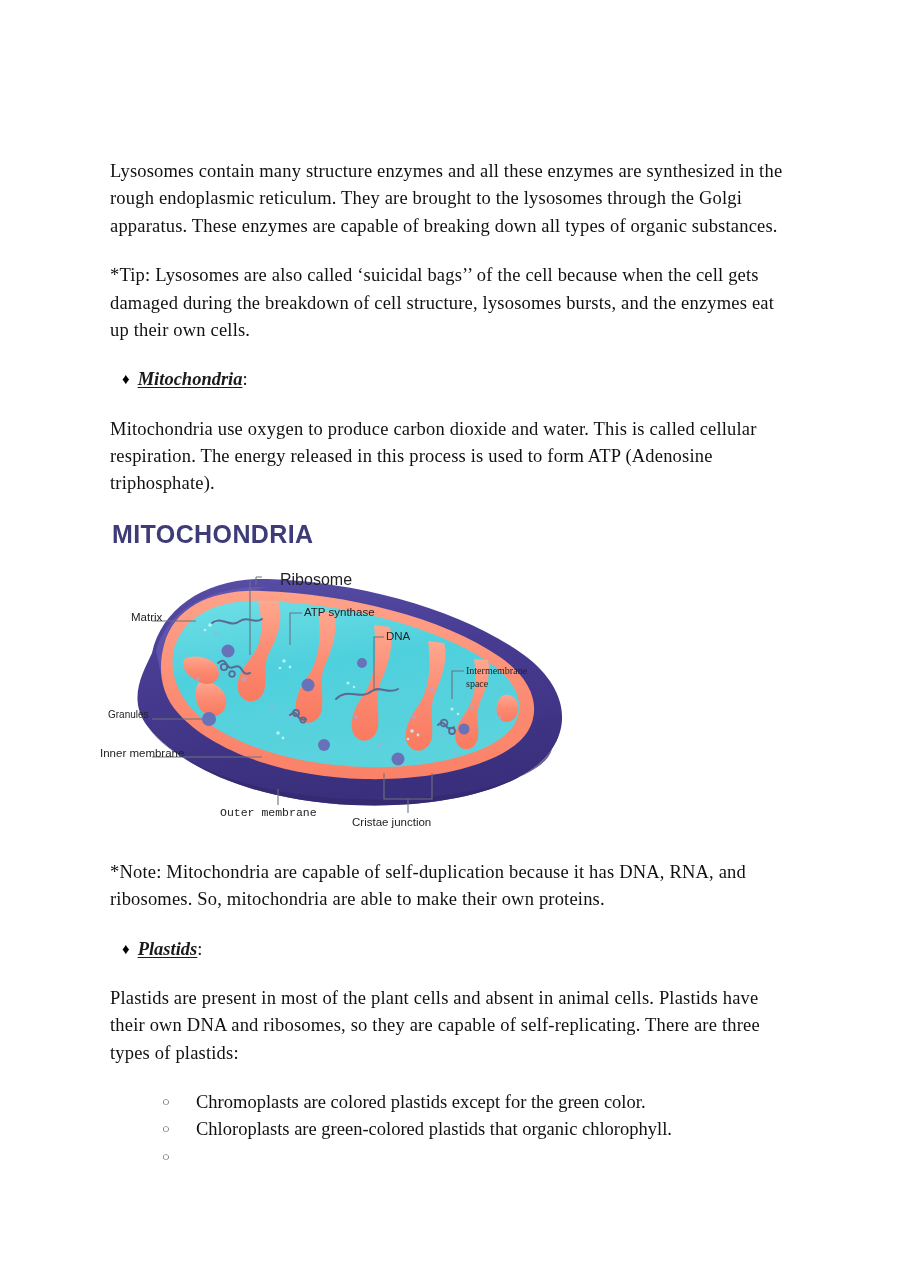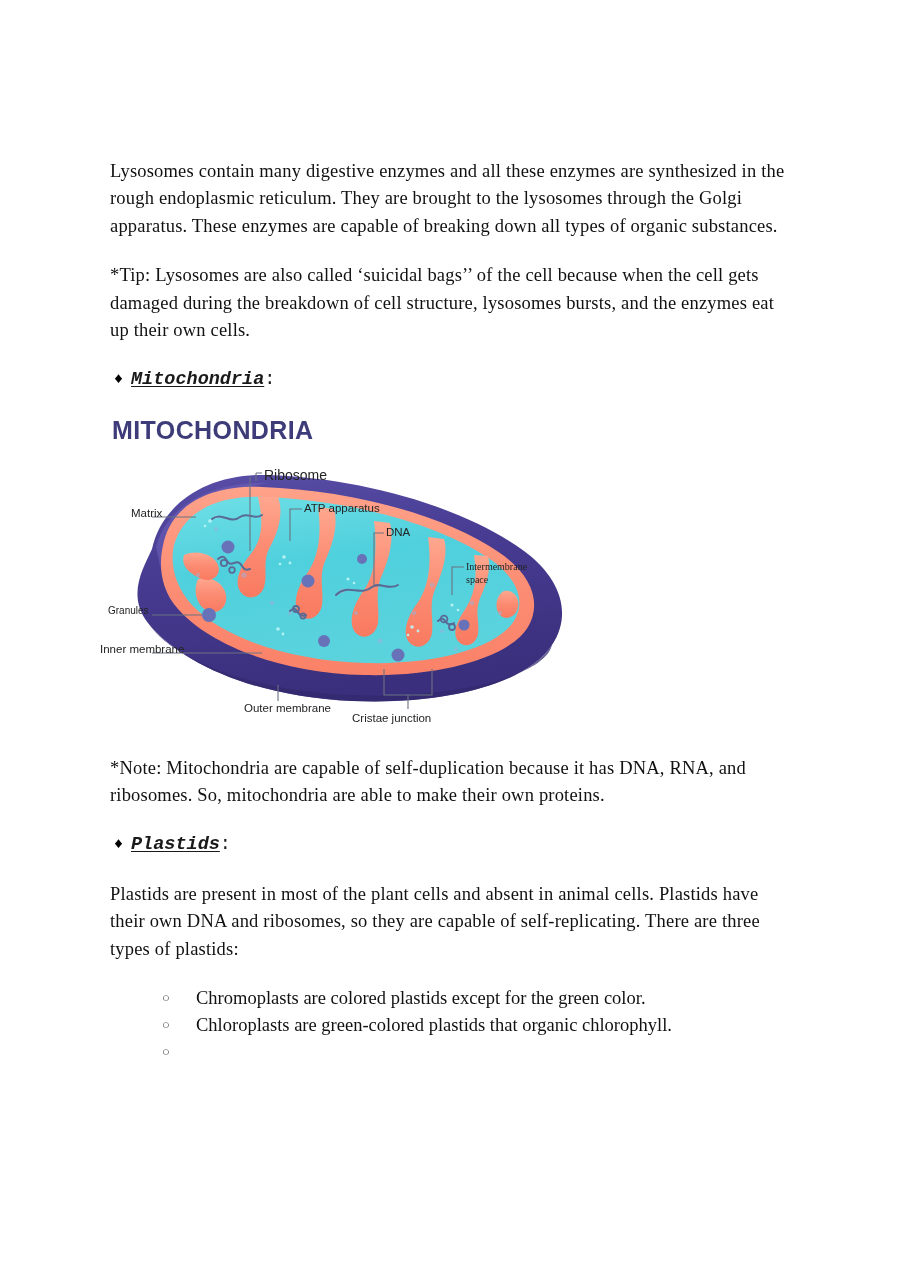--- a/index.html
+++ b/index.html
@@ -29,25 +29,24 @@
     width: 680px;
   }
   p.body-text {
     margin: 0 0 22px 0;
     font-size: 18.5px;
     line-height: 1.48;
     color: #111111;
     letter-spacing: 0.01em;
   }
   .heading-row {
-    margin: 0 0 22px 4px;
+    margin: 0 0 22px 12px;
     font-size: 18.5px;
     line-height: 1.48;
     display: block;
-    font-family: Liberation Mono, monospace;
   }
   .diamond-bullet {
     font-size: 15px;
     color: #000;
     margin-right: 8px;
     vertical-align: 1px;
   }
   .heading-term {
     font-style: italic;
     font-weight: 700;
@@ -103,28 +102,29 @@
     line-height: 1.95;
     color: #333;
   }
 </style>
 </head>
 <body>
 
 <div class="page">
   <div class="content">
 
-    <p class="body-text">Lysosomes contain many digestive enzymes and all these enzymes are synthesized in the rough endoplasmic reticulum. They are brought to the lysosomes through the Golgi apparatus. These enzymes are capable of breaking down all types of organic substances.</p>
+    <p class="body-text">Lysosomes contain many structure enzymes and all these enzymes are synthesized in the rough endoplasmic reticulum. They are brought to the lysosomes through the Golgi apparatus. These enzymes are capable of breaking down all types of organic substances.</p>
 
     <p class="body-text">*Tip: Lysosomes are also called ‘suicidal bags’’ of the cell because when the cell gets damaged during the breakdown of cell structure, lysosomes bursts, and the enzymes eat up their own cells.</p>
 
     <div class="heading-row">
       <span class="diamond-bullet">♦</span><span class="heading-term">Mitochondria</span><span class="heading-colon">:</span>
     </div>
 
+    <p class="body-text">Mitochondria use oxygen to produce carbon dioxide and water. This is called cellular respiration. The energy released in this process is used to form ATP (Adenosine triphosphate).</p>
 
     <div class="figure">
       <div class="figure-title">MITOCHONDRIA</div>
 
       <div class="diagram-wrap">
         <svg width="460" height="272" viewBox="0 0 460 272" xmlns="http://www.w3.org/2000/svg">
           <defs>
             <linearGradient id="matrixGrad" x1="0" y1="0" x2="0.3" y2="1">
               <stop offset="0%" stop-color="#6fdfe6"></stop>
               <stop offset="45%" stop-color="#4fd0dd"></stop>
@@ -286,46 +286,46 @@
 
             <path d="M272,206 L272,232 L320,232 L320,206"></path>
             <path d="M296,232 L296,246"></path>
           </g>
         </svg>
 
         <div style="position:absolute;left:-1px;top:44px;font-family:'Liberation Sans','DejaVu Sans',sans-serif;font-size:11.5px;color:#232323;padding-left:20px;">
           <span>Matrix</span>
         </div>
 
-        <div style="position:absolute;left:152px;top:4px;font-family:'Liberation Sans','DejaVu Sans',sans-serif;font-size:14px;color:#232323;text-align:center;">
+        <div style="position:absolute;left:168px;top:4px;font-family:'Liberation Sans','DejaVu Sans',sans-serif;font-size:16px;color:#232323;text-align:center;">
           <span>Ribosome</span>
         </div>
 
         <div style="position:absolute;left:192px;top:39px;font-family:'Liberation Sans','DejaVu Sans',sans-serif;font-size:11.5px;color:#232323;">
-          <span>ATP apparatus</span>
+          <span>ATP synthase</span>
         </div>
 
         <div style="position:absolute;left:274px;top:63px;font-family:'Liberation Sans','DejaVu Sans',sans-serif;font-size:11.5px;color:#232323;">
           <span>DNA</span>
         </div>
 
         <div style="position:absolute;left:354px;top:97px;font-family:Liberation Serif, serif;font-size:10px;color:#232323;line-height:1.3;">
           <div>Intermembrane</div>
           <div>space</div>
         </div>
 
         <div style="position:absolute;left:-4px;top:142px;font-family:'Liberation Sans','DejaVu Sans',sans-serif;font-size:10px;color:#232323;">
           <span>Granules</span>
         </div>
 
         <div style="position:absolute;left:-12px;top:180px;font-family:'Liberation Sans','DejaVu Sans',sans-serif;font-size:11.5px;color:#232323;">
           <span>Inner membrane</span>
         </div>
 
-        <div style="position:absolute;left:108px;top:239px;font-family:Liberation Sans, sans-serif;font-size:11.5px;color:#232323;margin-left:24px;">
+        <div style="position:absolute;left:108px;top:239px;font-family:Liberation Mono, monospace;font-size:11.5px;color:#232323;">
           <span>Outer membrane</span>
         </div>
 
         <div style="position:absolute;left:240px;top:249px;font-family:'Liberation Sans','DejaVu Sans',sans-serif;font-size:11.5px;color:#232323;">
           <span>Cristae junction</span>
         </div>
       </div>
     </div>
 
     <p class="body-text">*Note: Mitochondria are capable of self-duplication because it has DNA, RNA, and ribosomes. So, mitochondria are able to make their own proteins.</p>

